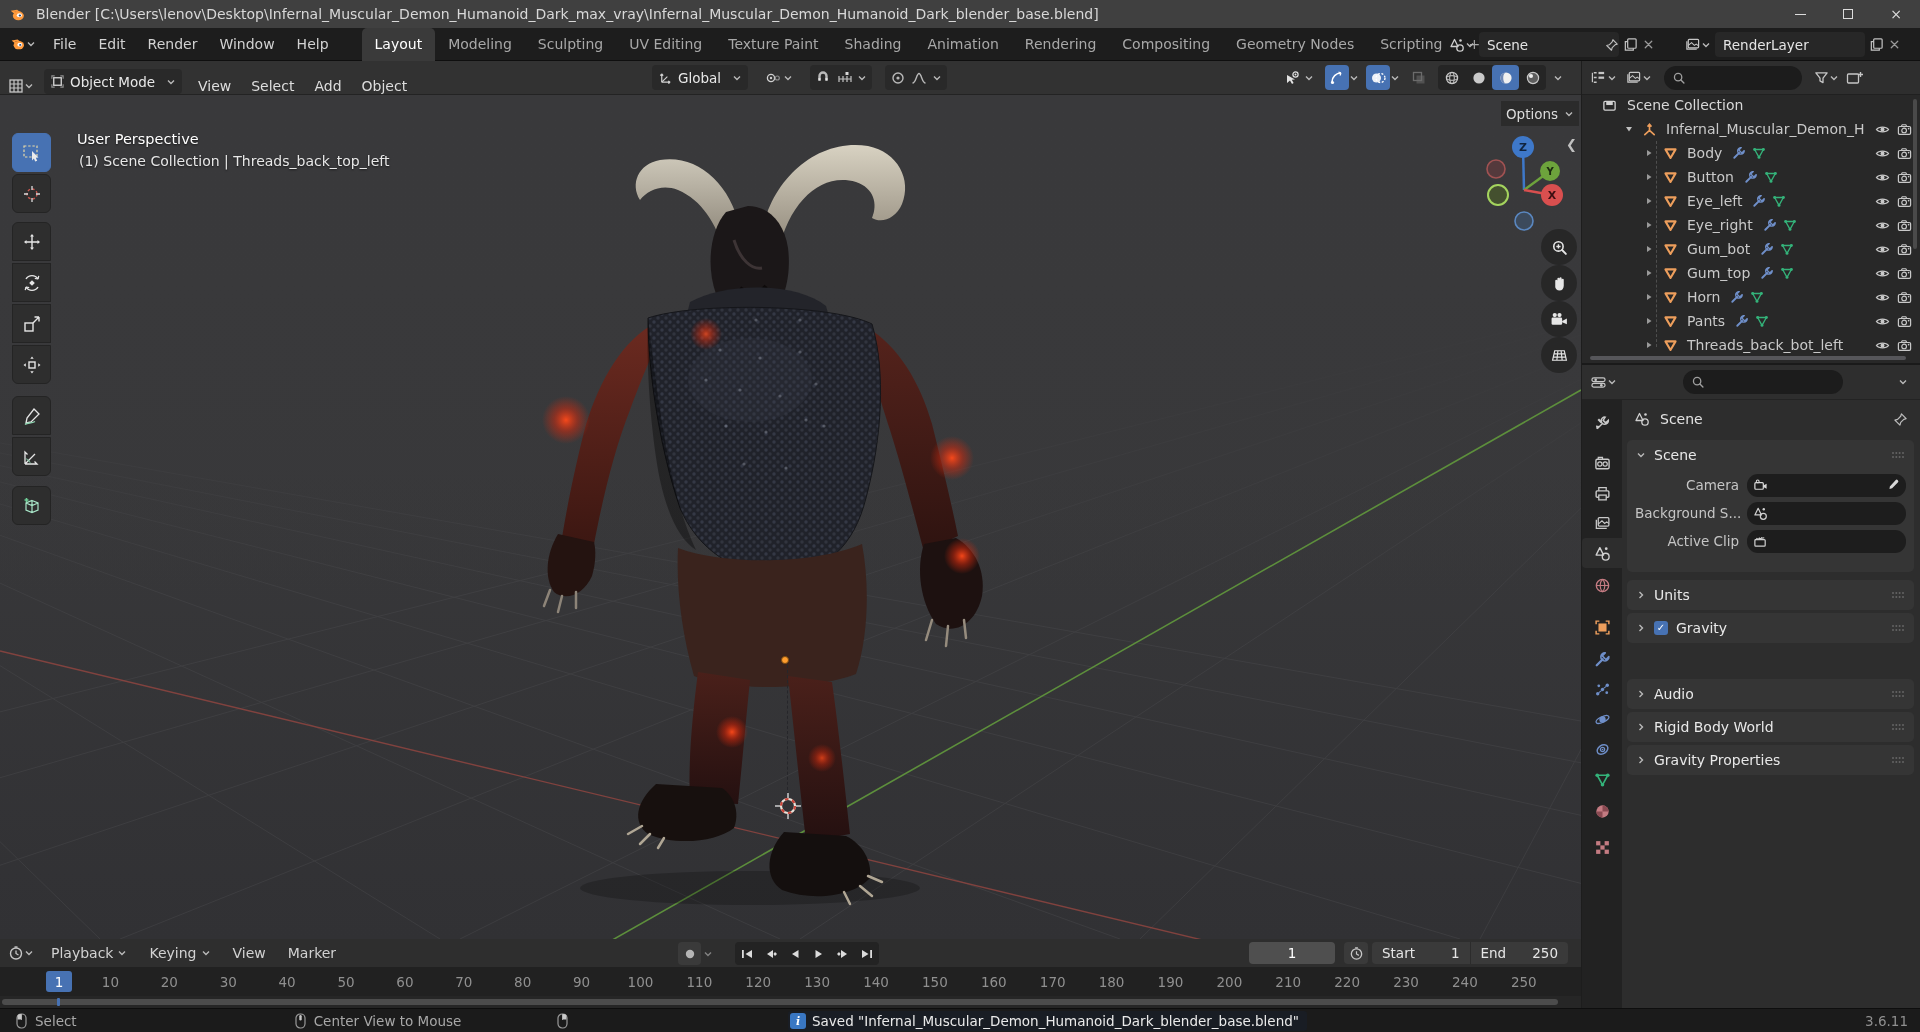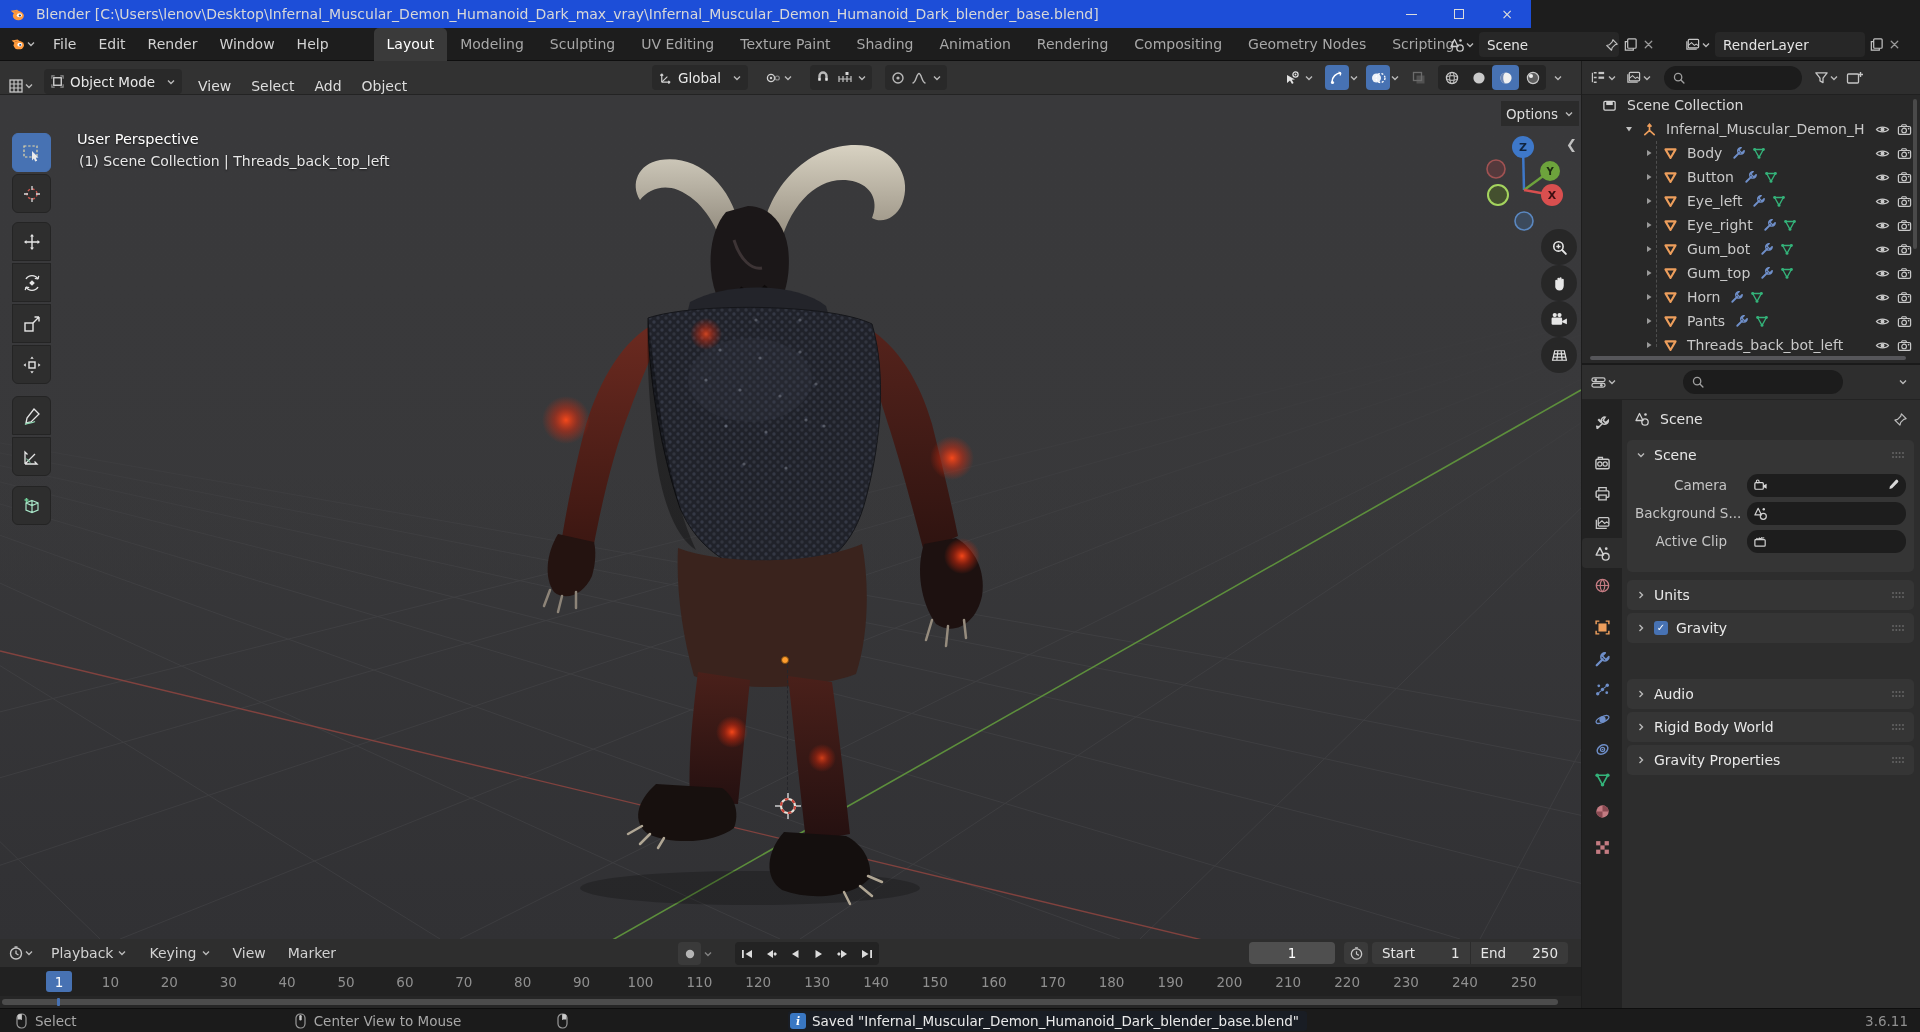--- a/index.html
+++ b/index.html
@@ -4,31 +4,31 @@
 <style>
   * { margin:0; padding:0; box-sizing:border-box; }
   html,body { background:#000; }
   body { font-family:"DejaVu Sans","Liberation Sans",sans-serif; color:#cfcfcf; }
   .app { position:relative; width:1920px; height:1032px; overflow:hidden; background:#1d1d1d; }
   .abs { position:absolute; }
   .row { display:flex; align-items:center; }
   svg.i { display:block; }
 
   
-  .titlebar { position:absolute; left:0; top:0; width:1531px; height:28px; background:#1d4ed8; display:flex; align-items:center; }
+  .titlebar { position:absolute; left:0; top:0; width:1920px; height:28px; background:#404040; display:flex; align-items:center; }
   .titlebar .ttl { margin-left:10px; font-size:14px; color:#d8d8d8; white-space:nowrap; }
   .wincontrols { position:absolute; right:0; top:0; height:28px; display:flex; }
   .winbtn { width:48px; height:28px; display:flex; align-items:center; justify-content:center; color:#dcdcdc; font-size:14px; }
   .winbtn .maxsq { width:10px; height:10px; border:1px solid #dcdcdc; }
   .winbtn .minln { width:11px; height:1px; background:#dcdcdc; }
 
   
   .topbar { position:absolute; left:0; top:28px; width:1920px; height:33px; background:#1d1d1d; border-bottom:1px solid #0f0f0f; display:flex; align-items:center; }
   .menuitem { padding:0 11px; font-size:14px; color:#d2d2d2; height:33px; line-height:33px; }
-  .wstabs { display:flex; height:33px; margin-left:34px; }
+  .wstabs { display:flex; height:33px; margin-left:22px; }
   .wstab { padding:0 13px; font-size:14px; color:#a8a8a8; height:33px; line-height:33px; }
   .wstab.active { background:#3a3a3a; color:#fff; border-radius:5px 5px 0 0; }
   .selwidget { display:flex; align-items:center; height:25px; background:#272727; border-radius:4px; }
   .selwidget .name { font-size:13.5px; color:#e4e4e4; padding:0 8px; }
   .chev { width:10px; height:10px; }
 
   
   .vph { position:absolute; left:0; top:61px; width:1581px; height:34px; background:#323232; border-bottom:1px solid #232323; display:flex; align-items:flex-end; }
   .vmenu { padding:0 10px; font-size:14px; color:#dedede; }
   .pill { display:flex; align-items:center; background:#292929; border-radius:4px; height:25px; padding:0 6px; gap:5px; }
@@ -79,21 +79,21 @@
   .propeditor { position:absolute; left:0; top:304px; width:338px; height:643px; background:#2d2d2d; }
   .pr-header { position:absolute; left:0; top:0; width:338px; height:35px; background:#2e2e2e; border-bottom:1px solid #232323; display:flex; align-items:center; }
   .tabcol { position:absolute; left:0; top:35px; width:40px; height:608px; background:#222; }
   .ptab { position:absolute; left:0; width:40px; height:30px; display:flex; align-items:center; justify-content:center; }
   .ptab.on { background:#2d2d2d; border-radius:4px 0 0 4px; }
   .prcontent { position:absolute; left:40px; top:35px; width:298px; height:608px; }
   .breadcrumb { position:absolute; left:0; top:4px; width:298px; height:30px; display:flex; align-items:center; gap:10px; padding:0 12px; font-size:14px; color:#e2e2e2; }
   .panel { position:absolute; left:5px; width:287px; background:#353535; border-radius:5px; }
   .panelhead { height:29px; display:flex; align-items:center; gap:8px; padding:0 9px; font-size:14px; color:#e8e8e8; }
   .proprow { display:flex; align-items:center; height:24px; margin:4px 8px; }
-  .proplabel { width:112px; text-align:right; font-size:13.5px; color:#c5c5c5; padding-right:20px; white-space:nowrap; }
+  .proplabel { width:112px; text-align:right; font-size:13.5px; color:#c5c5c5; padding-right:8px; white-space:nowrap; }
   .propfield { flex:1; height:23px; background:#1d1d1d; border-radius:11px; display:flex; align-items:center; padding:0 6px; gap:4px; }
   .dragdots { margin-left:auto; opacity:.55; }
   .checkbox { width:14px; height:14px; background:#4772b3; border-radius:3px; display:flex; align-items:center; justify-content:center; color:#fff; font-size:10px; }
 
   
   .statusbar { position:absolute; left:0; top:1008px; width:1920px; height:24px; background:#1b1b1b; border-top:1px solid #0e0e0e; display:flex; align-items:center; font-size:13.5px; color:#a8a8a8; }
   .statusmsg { position:absolute; left:788px; top:2px; height:20px; display:flex; align-items:center; gap:6px; background:#191d24; border-radius:3px; padding:0 8px 0 2px; color:#eaeaea; }
   .infoicon { width:16px; height:16px; background:#3977c3; border-radius:3px; color:#fff; font-size:11px; font-weight:bold; display:flex; align-items:center; justify-content:center; font-family:"DejaVu Serif",serif; font-style:italic; }
   .version { position:absolute; right:12px; color:#8f8f8f; }
 </style>

